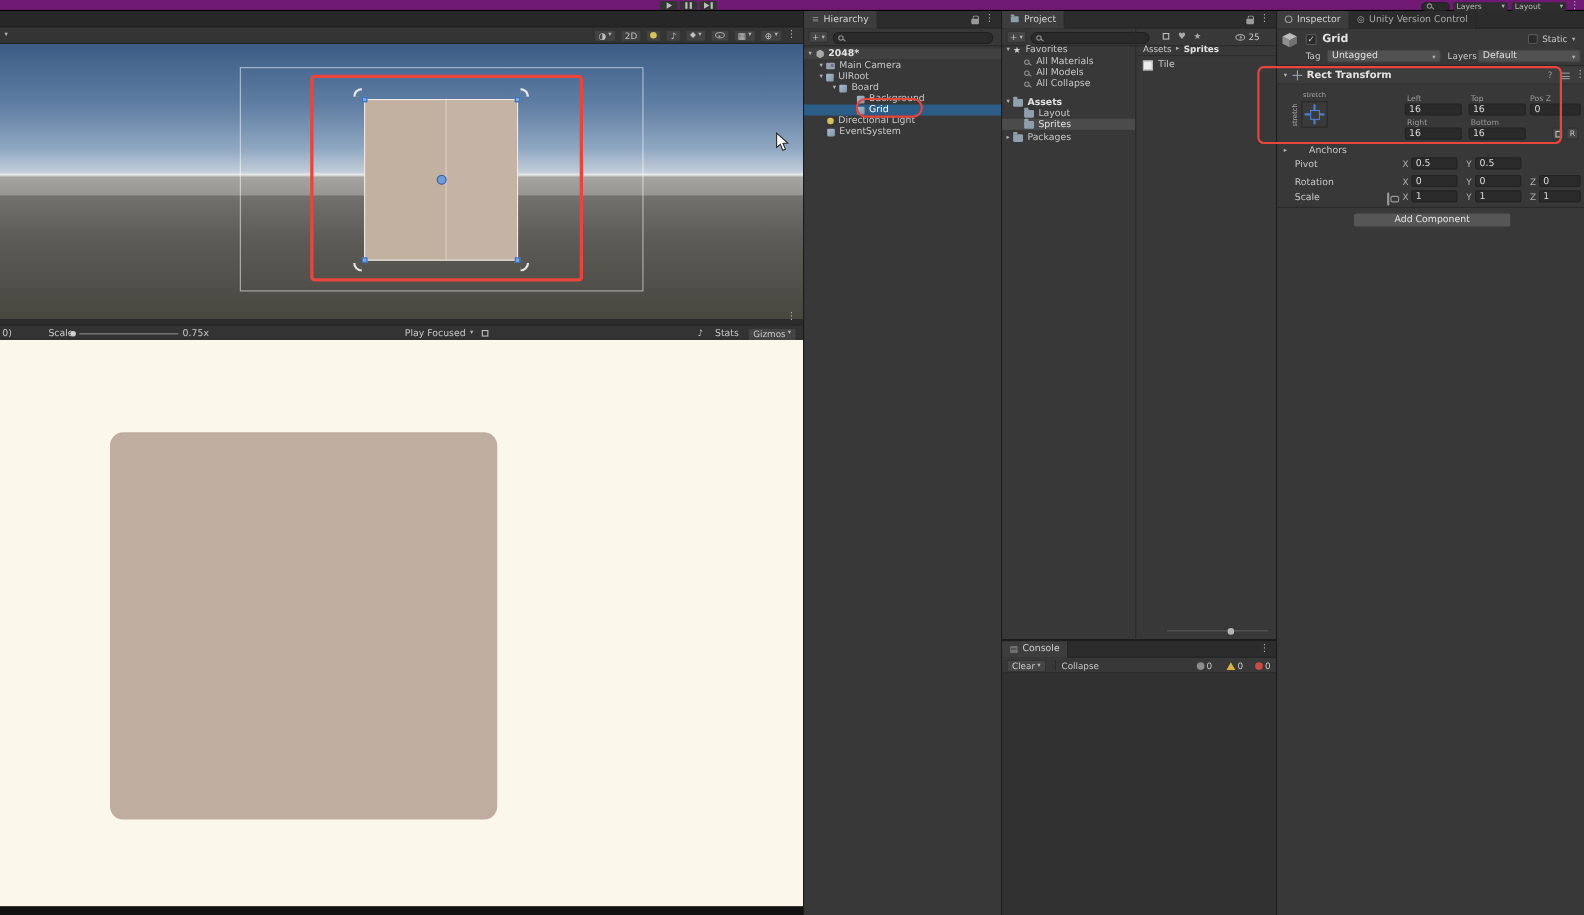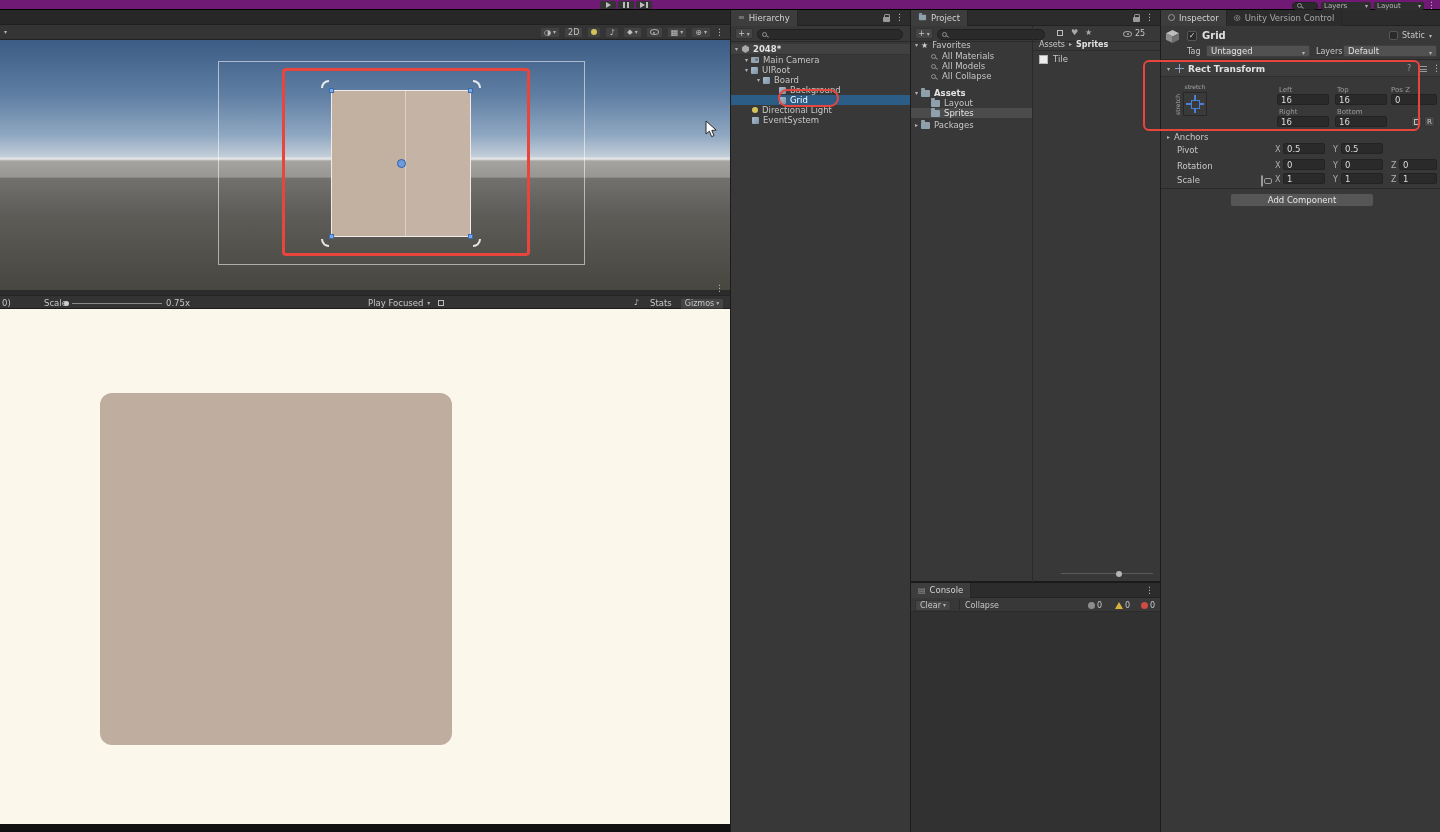--- a/index.html
+++ b/index.html
@@ -446,21 +446,21 @@
       <span class="field abs" style="left:174px;top:39px;width:52px">
           <span>16</span>
         </span>
       <span class="minibtn abs" style="left:250px;top:39px;width:11px;height:11px;padding:0">
           <span class="i-sq"></span>
         </span>
       <span class="minibtn abs" style="left:263px;top:39px;width:11px;height:11px;padding:0">
           <span class="t7">R</span>
         </span>
       
-      <span class="abs flex" style="left:6px;top:55px;gap:4px">
+      <span class="abs flex" style="left:6px;top:55px;gap:20px">
         <span class="chev">▸</span>
         <span class="t85">Anchors</span>
         </span>
       
       <span class="abs t85" style="left:16px;top:68px">Pivot</span>
       <span class="abs axis" style="left:114px;top:68px">X</span>
       <span class="field abs" style="left:122px;top:66px;width:42px">
           <span>0.5</span>
         </span>
       <span class="abs axis" style="left:172px;top:68px">Y</span>

